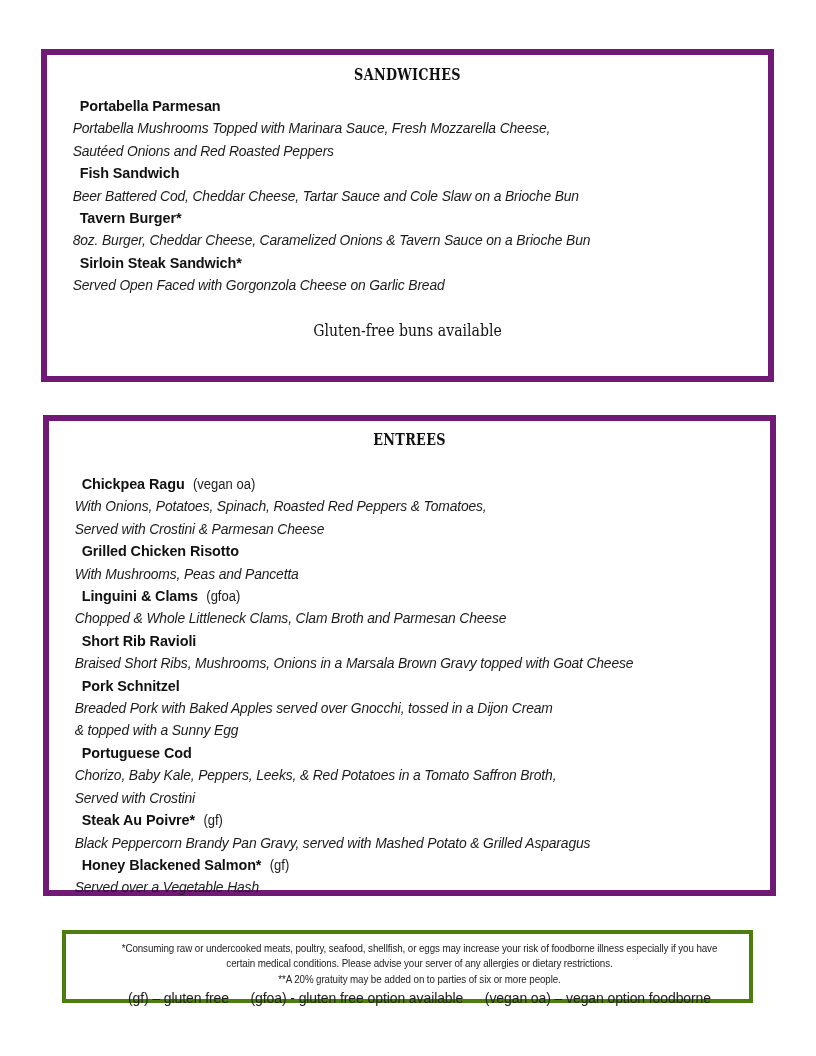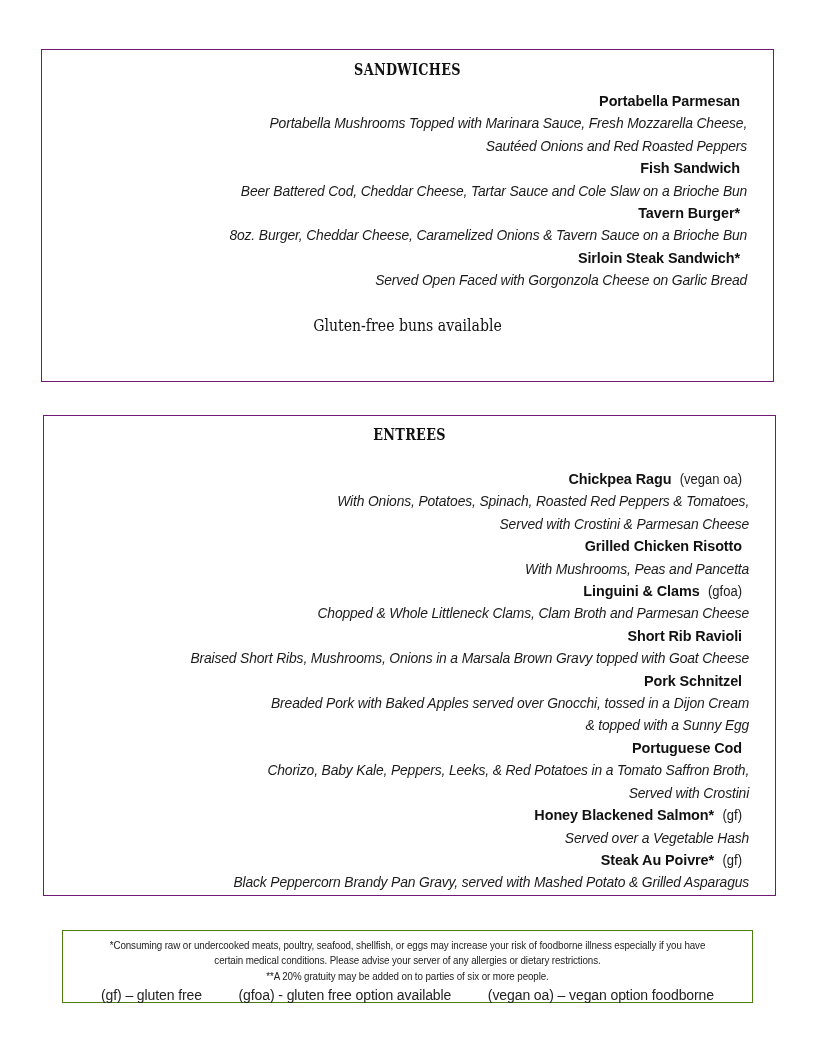--- a/index.html
+++ b/index.html
@@ -17,21 +17,21 @@
   }
 
   .page {
     position: absolute;
     inset: 0;
   }
 
   
   .menu-box {
     position: absolute;
-    border: 1px solid #701a75;
+    border: 6px solid #701a75;
     background: #ffffff;
     box-sizing: border-box;
   }
   #sandwiches-box {
     left: 41px;
     top: 49px;
     width: 733px;
     height: 333px;
   }
   #entrees-box {
@@ -39,23 +39,24 @@
     top: 415px;
     width: 733px;
     height: 481px;
   }
   #footer-box {
     position: absolute;
     left: 62px;
     top: 930px;
     width: 691px;
     height: 73px;
-    border: 1px solid #4d7c0f;
+    border: 4px solid #4d7c0f;
     background: #ffffff;
     box-sizing: border-box;
+    padding-left: 24px;
   }
 
   
   .section-title {
     text-align: center;
     font-family: "DejaVu Serif", "Liberation Serif", serif;
     font-weight: 700;
     font-size: 16px;
     letter-spacing: 0.4px;
     color: #111111;
@@ -65,21 +66,21 @@
   #sandwiches-box .section-title { margin-top: 10px; }
   #entrees-box .section-title { margin-top: 9px; }
 
   
   .items {
     margin-top: 11px;
     padding: 0 8px;
   }
   #entrees-box .items { margin-top: 24px; }
 
-  .item { text-align: right; }
+  .item { text-align: left; }
 
   .item-name {
     font-family: "Liberation Sans", sans-serif;
     font-weight: 700;
     font-size: 15.5px;
     line-height: 22.4px;
     letter-spacing: -0.1px;
     color: #111111;
     display: block;
     transform: scaleX(0.93);
@@ -211,27 +212,27 @@
         <span class="item-desc">&amp; topped with a Sunny Egg</span>
       </div>
 
       <div class="item">
         <span class="item-name">Portuguese Cod</span>
         <span class="item-desc">Chorizo, Baby Kale, Peppers, Leeks, &amp; Red Potatoes in a Tomato Saffron Broth,</span>
         <span class="item-desc">Served with Crostini</span>
       </div>
 
       <div class="item">
+        <span class="item-name"><span>Steak Au Poivre*</span><span class="tag">(gf)</span></span>
+        <span class="item-desc">Black Peppercorn Brandy Pan Gravy, served with Mashed Potato &amp; Grilled Asparagus</span>
+      </div>
+
+      <div class="item">
         <span class="item-name"><span>Honey Blackened Salmon*</span><span class="tag">(gf)</span></span>
         <span class="item-desc">Served over a Vegetable Hash</span>
-      </div>
-
-      <div class="item">
-        <span class="item-name"><span>Steak Au Poivre*</span><span class="tag">(gf)</span></span>
-        <span class="item-desc">Black Peppercorn Brandy Pan Gravy, served with Mashed Potato &amp; Grilled Asparagus</span>
       </div>
 
     </div>
   </div>
 
   <div id="footer-box">
     <div class="footer-inner">
       <div class="footer-line">*Consuming raw or undercooked meats, poultry, seafood, shellfish, or eggs may increase your risk of foodborne illness especially if you have</div>
       <div class="footer-line">certain medical conditions.  Please advise your server of any allergies or dietary restrictions.</div>
       <div class="footer-line">**A 20% gratuity may be added on to parties of six or more people.</div>

